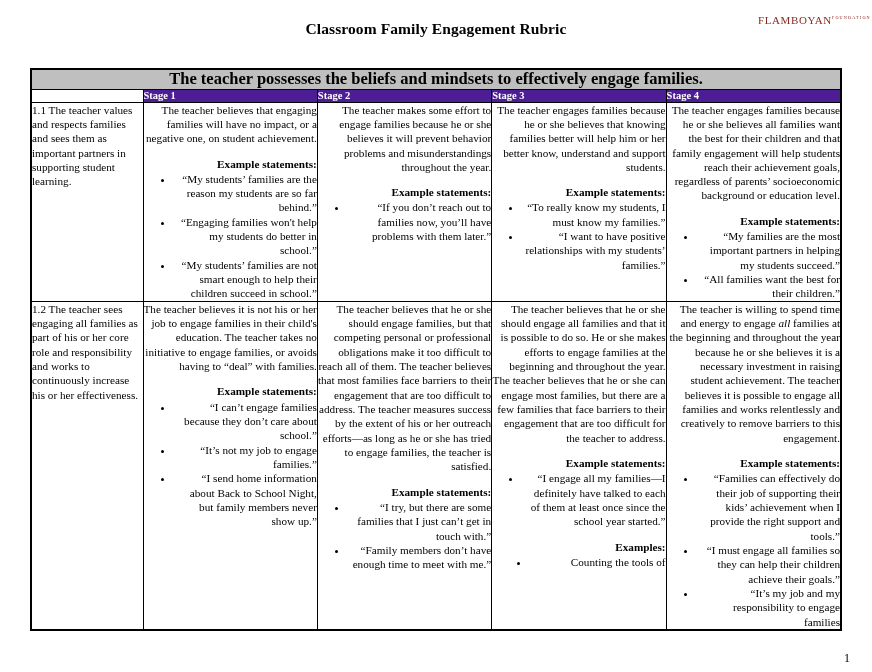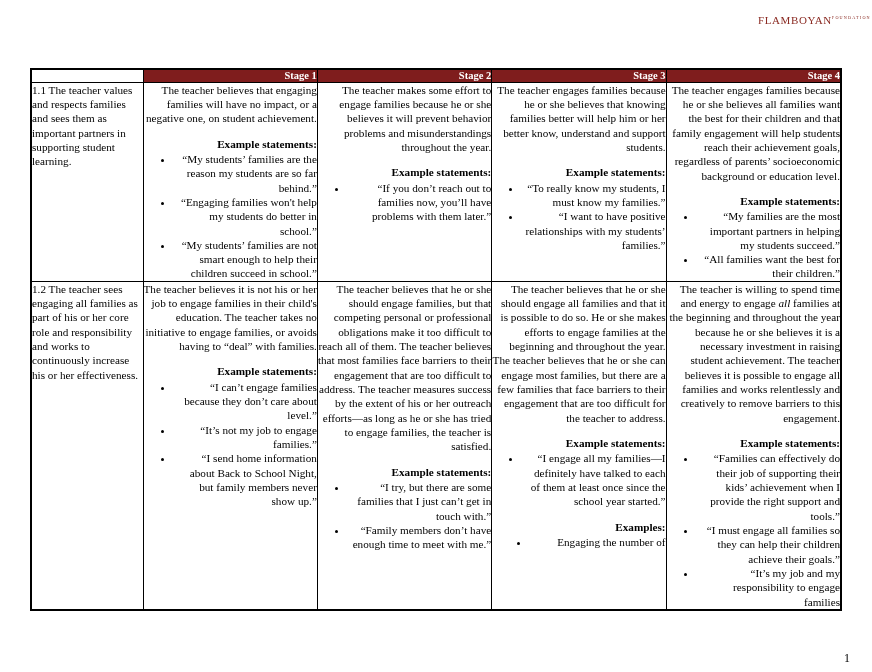--- a/index.html
+++ b/index.html
@@ -75,23 +75,23 @@
   .banner-cell {
     background: #bfbfbf;
     text-align: center;
     font-size: 16.5px;
     font-weight: bold;
     padding: 3px 4px 4px;
     border: 1px solid #000;
     line-height: 1.15;
   }
   .stage-head {
-    background: #7f1d1d;
+    background: #4c1d95;
     color: #ffffff;
-    text-align: right;
+    text-align: left;
     font-size: 10.5px;
     font-weight: bold;
     padding: 2px 2px 3px;
     line-height: 1.1;
     border: 1px solid #000;
   }
   .blank-head {
     background: #ffffff;
     border: 1px solid #000;
   }
@@ -135,20 +135,21 @@
     position: absolute;
     right: 22px;
     bottom: 6px;
     font-size: 12px;
   }
 </style>
 </head>
 <body>
 
 <div class="page-header">
+  <div class="doc-title">Classroom Family Engagement Rubric</div>
 
   <div class="logo">
     <svg class="logo-tree" viewBox="0 0 44 27" aria-hidden="true">
       <ellipse cx="22" cy="9" rx="19" ry="7.5" fill="#9e241f"></ellipse>
       <ellipse cx="11" cy="11" rx="9" ry="5" fill="#b23a2c"></ellipse>
       <ellipse cx="33" cy="11" rx="9" ry="5" fill="#8c1f1b"></ellipse>
       <ellipse cx="22" cy="5.5" rx="10" ry="4.5" fill="#c0392b"></ellipse>
       <ellipse cx="16" cy="13" rx="6" ry="3.4" fill="#7e1a17"></ellipse>
       <ellipse cx="28" cy="13.5" rx="6" ry="3.2" fill="#a32a23"></ellipse>
       <path d="M21 12 L21.6 26 L23 26 L22.4 12 Z" fill="#4a3328"></path>
@@ -164,20 +165,23 @@
 <table class="rubric">
   <colgroup>
     <col class="c-label">
     <col class="c-stage">
     <col class="c-stage">
     <col class="c-stage">
     <col class="c-stage">
   </colgroup>
   <tbody>
 
+    <tr>
+      <td class="banner-cell" colspan="5">The teacher possesses the beliefs and mindsets to effectively engage families.</td>
+    </tr>
 
     <tr>
       <td class="blank-head"></td>
       <td class="stage-head">Stage 1</td>
       <td class="stage-head">Stage 2</td>
       <td class="stage-head">Stage 3</td>
       <td class="stage-head">Stage 4</td>
     </tr>
 
     <tr>
@@ -220,21 +224,21 @@
       </td>
     </tr>
 
     <tr>
       <td class="criterion">1.2  The teacher sees engaging all families as part of his or her core role and responsibility and works to continuously increase his or her effectiveness.</td>
 
       <td class="cell">
         <p class="para">The teacher believes it is not his or her job to engage families in their child's education. The teacher takes no initiative to engage families, or avoids having to “deal” with families.</p>
         <p class="ex-label">Example statements:</p>
         <ul>
-          <li>“I can’t engage families because they don’t care about level.”</li>
+          <li>“I can’t engage families because they don’t care about school.”</li>
           <li>“It’s not my job to engage families.”</li>
           <li>“I send home information about Back to School Night, but family members never show up.”</li>
         </ul>
       </td>
 
       <td class="cell">
         <p class="para">The teacher believes that he or she should engage families, but that competing personal or professional obligations make it too difficult to reach all of them. The teacher believes that most families face barriers to their engagement that are too difficult to address. The teacher measures success by the extent of his or her outreach efforts—as long as he or she has tried to engage families, the teacher is satisfied.</p>
         <p class="ex-label">Example statements:</p>
         <ul>
           <li>“I try, but there are some families that I just can’t get in touch with.”</li>
@@ -243,21 +247,21 @@
       </td>
 
       <td class="cell">
         <p class="para">The teacher believes that he or she should engage all families and that it is possible to do so. He or she makes efforts to engage families at the beginning and throughout the year.  The teacher believes that he or she can engage most families, but there are a few families that face barriers to their engagement that are too difficult for the teacher to address.</p>
         <p class="ex-label">Example statements:</p>
         <ul>
           <li>“I engage all my families—I definitely have talked to each of them at least once since the school year started.”</li>
         </ul>
         <p class="ex-label" style="margin-top:11px">Examples:</p>
         <ul class="wide-bullets">
-          <li>Engaging the number of</li>
+          <li>Counting the tools of</li>
         </ul>
       </td>
 
       <td class="cell">
         <p class="para"><span>The teacher is willing to spend time and energy to engage </span><i>all</i><span> families at the beginning and throughout the year because he or she believes it is a necessary investment in raising student achievement.  The teacher believes it is possible to engage all families and works relentlessly and creatively to remove barriers to this engagement.</span></p>
         <p class="ex-label">Example statements:</p>
         <ul>
           <li>“Families can effectively do their job of supporting their kids’ achievement when I provide the right support and tools.”</li>
           <li>“I must engage all families so they can help their children achieve their goals.”</li>
           <li>“It’s my job and my responsibility to engage families</li>

